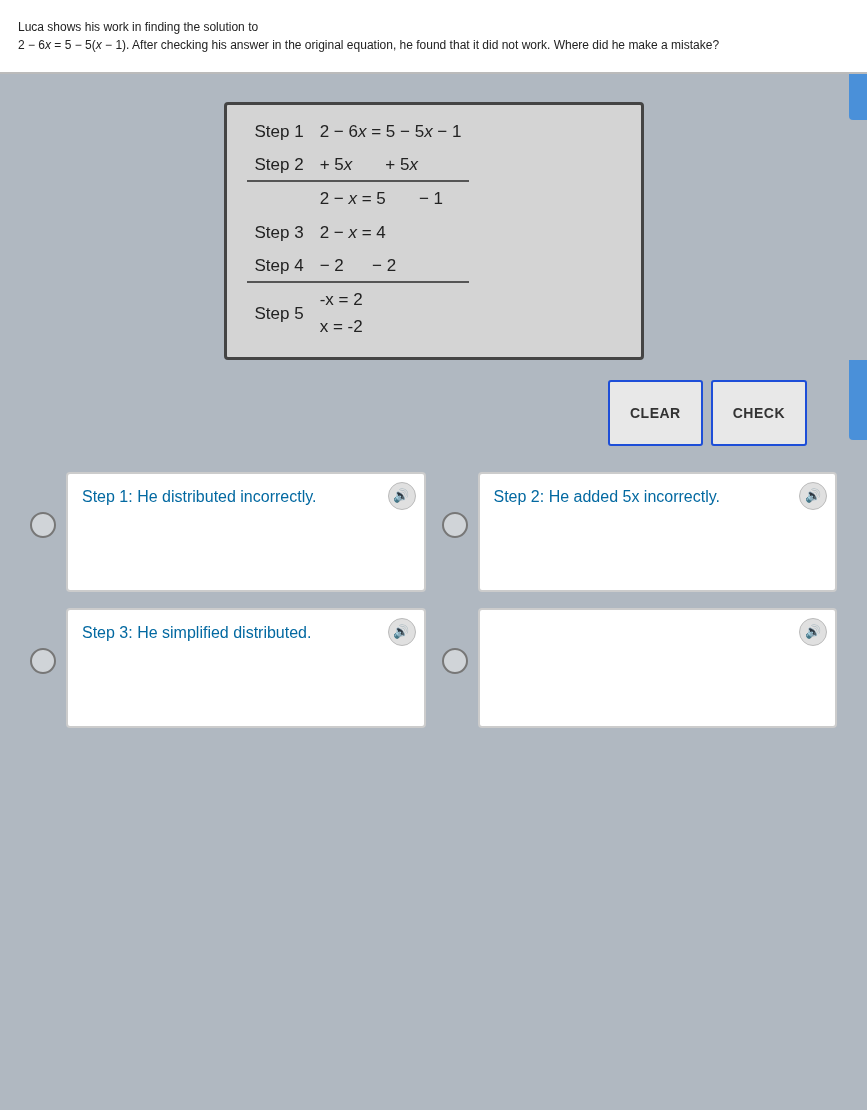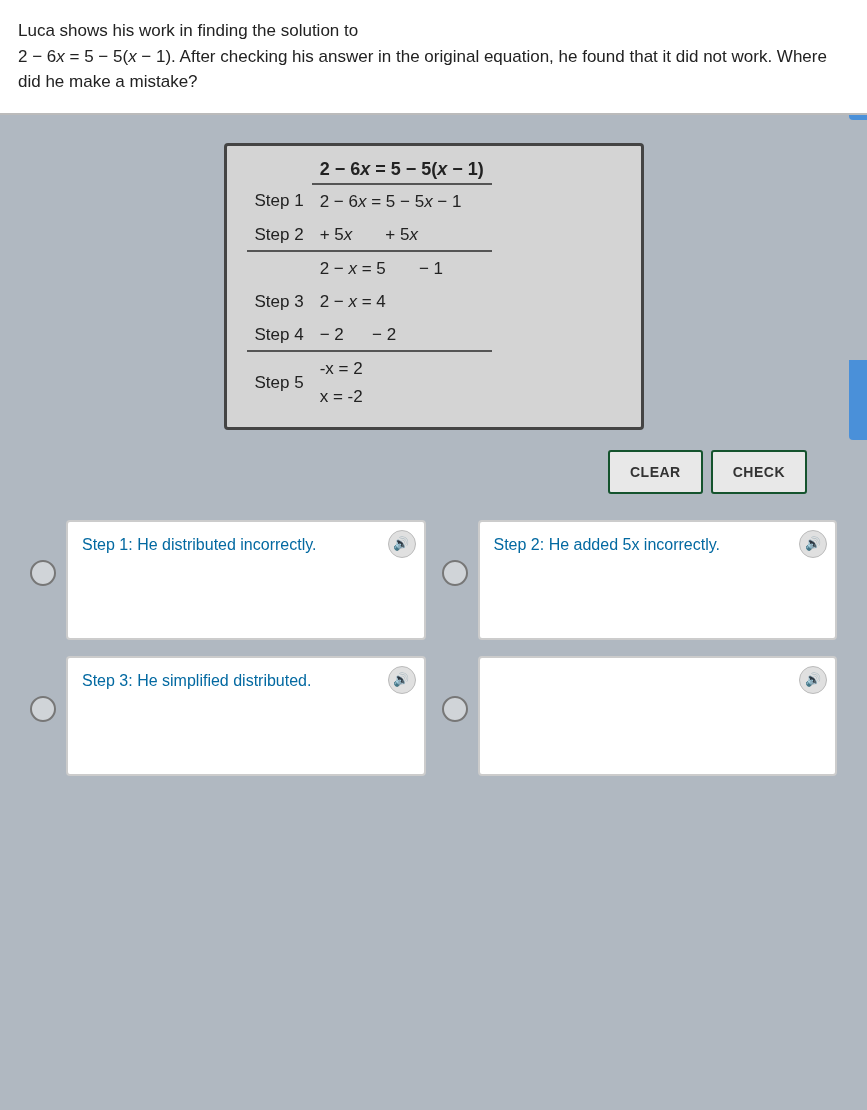--- a/index.html
+++ b/index.html
@@ -19,21 +19,21 @@
       background-color: #b0b8c1;
       padding: 0;
       position: relative;
     }
 
     
     .question-box {
       background-color: #fff;
       margin: 0 0 18px 0;
       padding: 18px 20px 18px 18px;
-      font-size: 17px;
+      font-size: 12px;
       line-height: 1.5;
       border-bottom: 2px solid #bbb;
       position: relative;
     }
 
     
     .steps-area {
       display: flex;
       justify-content: center;
       align-items: center;
@@ -91,22 +91,22 @@
 
     
     .buttons-area {
       display: flex;
       justify-content: flex-end;
       padding: 0 60px 16px 0;
       gap: 8px;
     }
 
     .btn-clear, .btn-check {
-      padding: 12px 20px;
-      border: 2px solid #14532d;
+      padding: 23px 20px;
+      border: 2px solid #1d4ed8;
       background: #e8e8e8;
       font-size: 14px;
       font-weight: bold;
       cursor: pointer;
       border-radius: 3px;
       letter-spacing: 0.5px;
       color: #333;
     }
 
     
@@ -198,24 +198,20 @@
 
   <div class="question-box">
     <span>Luca shows his work in finding the solution to</span><br>
     <span>2 − 6<em>x</em> = 5 − 5(<em>x</em> − 1). After checking his answer in the original equation, he found that it did not work. Where did he make a mistake?</span>
   </div>
 
   <div class="steps-area">
     <div class="steps-table-wrapper">
       <table class="steps-table">
         <tbody>
-            <tr>
-          <td></td>
-          <td class="top-equation">2 − 6<em>x</em> = 5 − 5(<em>x</em> − 1)</td>
-        </tr>
         <tr>
           <td class="step-label">Step 1</td>
           <td class="step-content">2 − 6<em>x</em> = 5 − 5<em>x</em> − 1</td>
         </tr>
         <tr class="underline-row">
           <td class="step-label">Step 2</td>
           <td class="step-content">+ 5<em>x</em> &nbsp;&nbsp;&nbsp;&nbsp;&nbsp;&nbsp;+ 5<em>x</em></td>
         </tr>
         <tr>
           <td></td>

